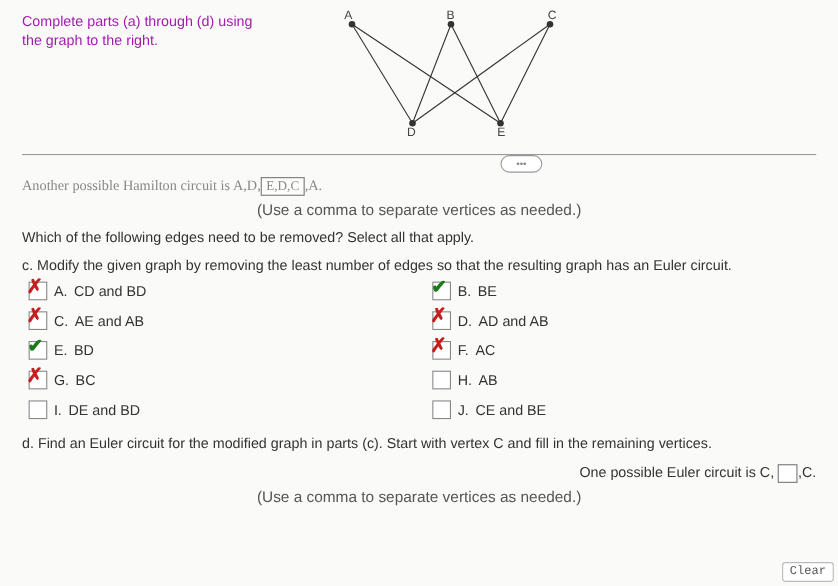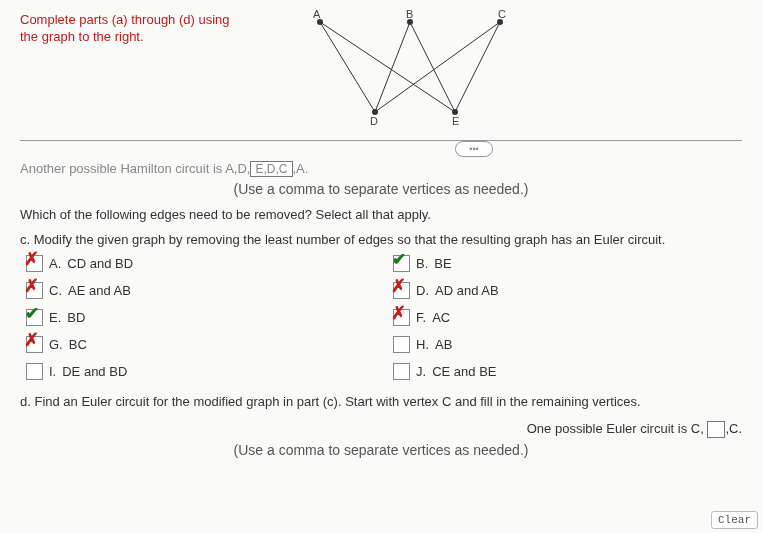--- a/index.html
+++ b/index.html
@@ -22,21 +22,21 @@
   position: relative;
 }
 .top-row {
   display: flex;
   align-items: flex-start;
   gap: 30px;
 }
 .instruction {
   width: 230px;
   line-height: 1.3;
-  color: #b91c1c;
+  color: #a21caf;
 }
 .graph-area {
   position: relative;
   width: 300px;
   height: 120px;
 }
 .graph-label {
   position: absolute;
   font-size: 11px;
   color: #444;
@@ -62,20 +62,21 @@
 }
 .content {
   margin-top: 20px;
 }
 .line {
   margin: 4px 0;
   color: #444;
 }
 .faded {
   color: #888;
+  font-family: Liberation Serif, serif;
 }
 .hint {
   color: #555;
   font-size: 14px;
   text-align: center;
 }
 .boxed {
   display: inline-block;
   border: 1px solid #777;
   padding: 0 4px;
@@ -265,21 +266,21 @@
           <span class="opt-label">AB</span>
         </div>
         <div class="opt">
           <span class="cbox"></span>
           <span class="opt-label">J.</span>
           <span class="opt-label">CE and BE</span>
         </div>
       </div>
     </div>
 
-    <div class="part-d">d. Find an Euler circuit for the modified graph in part (c). Start with vertex C and fill in the remaining vertices.</div>
+    <div class="part-d">d. Find an Euler circuit for the modified graph in parts (c). Start with vertex C and fill in the remaining vertices.</div>
 
     <div class="answer-line">
       <span>One possible Euler circuit is C,</span>
       <span class="blank-box"></span><span>,C.</span>
     </div>
     <div class="line hint">(Use a comma to separate vertices as needed.)</div>
   </div>
 
   <div class="bottom-right">Clear</div>
 </div>

